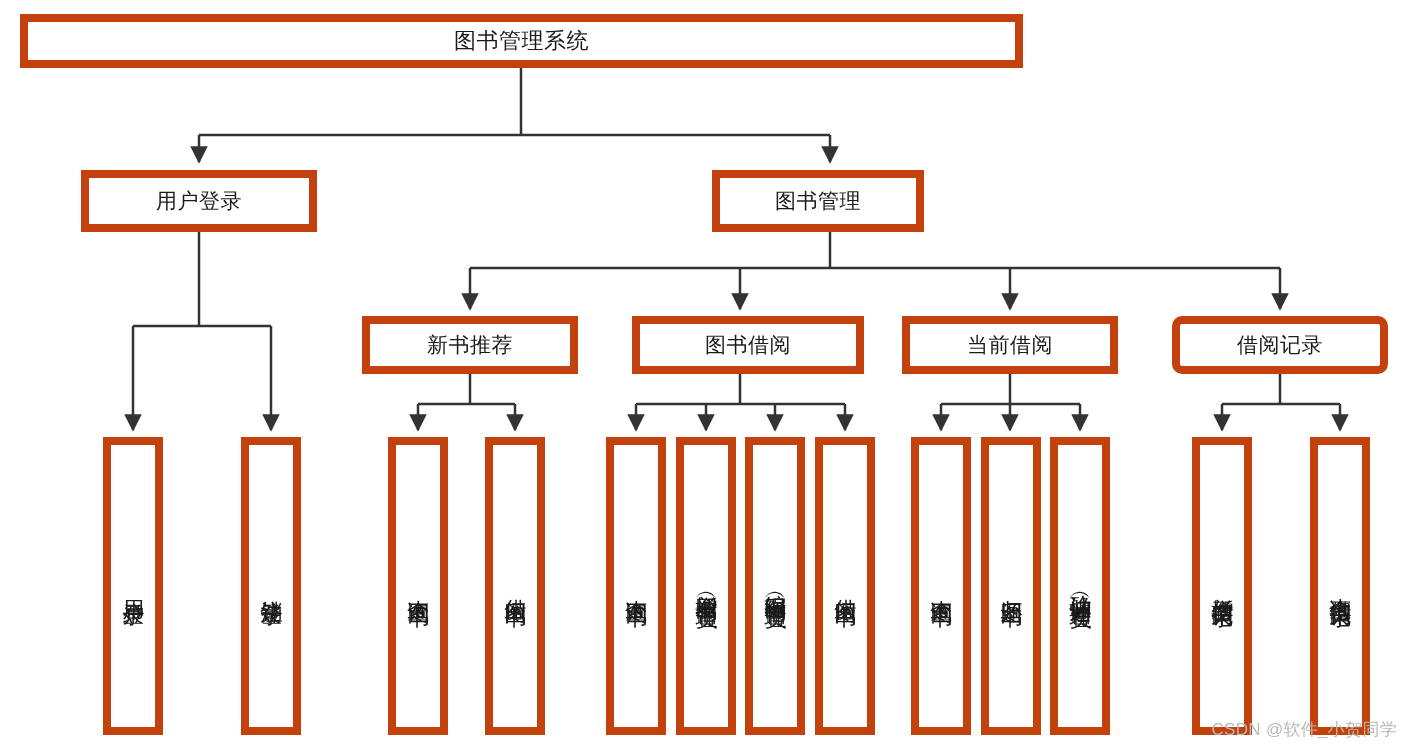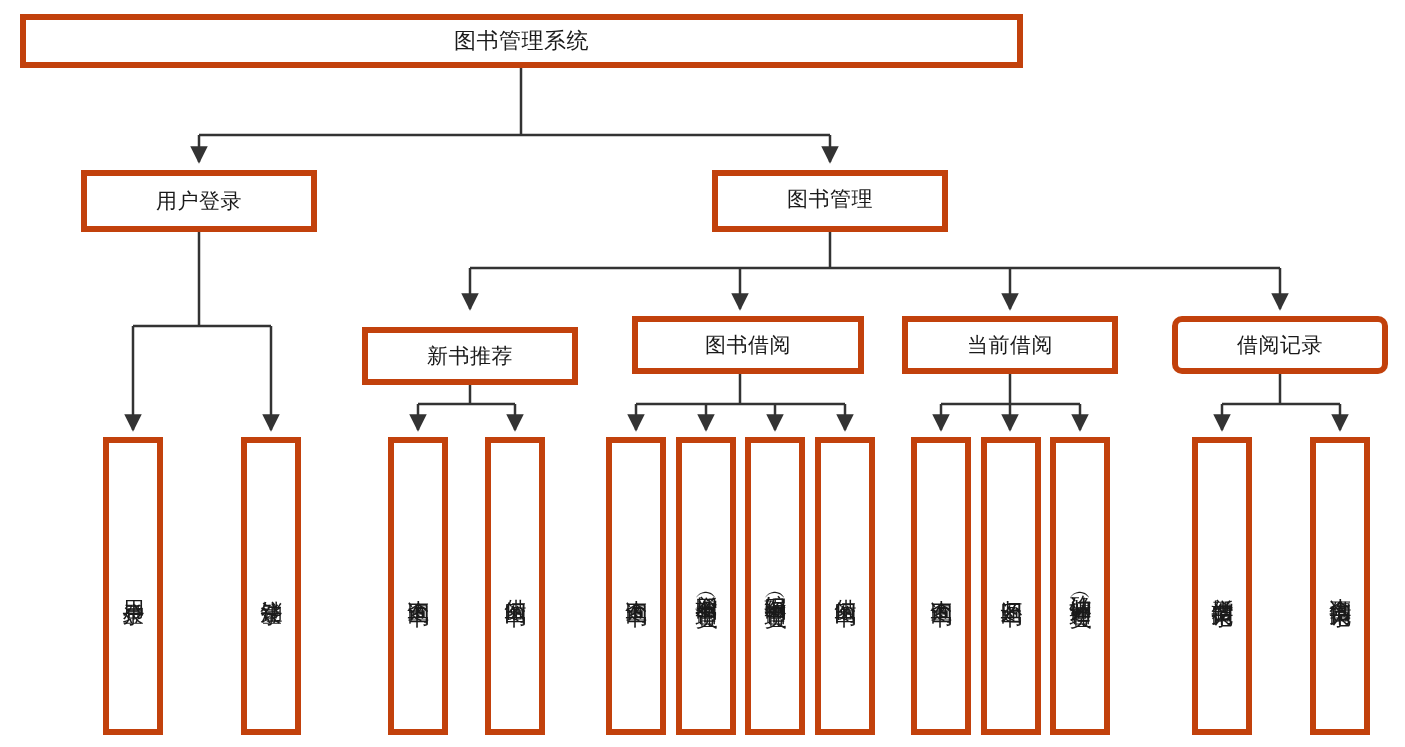--- a/index.html
+++ b/index.html
@@ -23,21 +23,21 @@
     left: 0;
     top: 0;
     width: 1405px;
     height: 747px;
     pointer-events: none;
   }
   .node {
     position: absolute;
     box-sizing: border-box;
     background: #ffffff;
-    border: 6px solid #c2410c;
+    border: 8px solid #c2410c;
     display: flex;
     align-items: center;
     justify-content: center;
     color: #1a1a1a;
     text-align: right;
   }
   .node .label {
     display: block;
     line-height: 1.18;
     letter-spacing: 0.5px;
@@ -130,25 +130,25 @@
     </g>
   </svg>
 
   <div class="node horiz root" style="left:20px; top:14px; width:1003px; height:54px;">
     <span class="label">图书管理系统</span>
   </div>
 
   <div class="node horiz" style="left:81px; top:170px; width:236px; height:62px;">
     <span class="label">用户登录</span>
   </div>
-  <div class="node horiz" style="left:712px; top:170px; width:236px; height:62px;font-family:Liberation Mono, monospace;">
+  <div class="node horiz" style="left:712px; top:170px; width:212px; height:62px;">
     <span class="label">图书管理</span>
   </div>
 
-  <div class="node horiz" style="left:362px; top:316px; width:216px; height:58px;margin-top:11px;">
+  <div class="node horiz" style="left:362px; top:316px; width:216px; height:58px;">
     <span class="label">新书推荐</span>
   </div>
   <div class="node horiz" style="left:632px; top:316px; width:232px; height:58px;">
     <span class="label">图书借阅</span>
   </div>
   <div class="node horiz" style="left:902px; top:316px; width:216px; height:58px;">
     <span class="label">当前借阅</span>
   </div>
   <div class="node horiz" style="left:1172px; top:316px; width:216px; height:58px;border-radius:10px;">
     <span class="label">借阅记录</span>
@@ -191,14 +191,15 @@
     <span class="label">确认归还（管理员）</span>
   </div>
 
   <div class="node vert" style="left:1192px; top:437px; width:60px; height:298px;">
     <span class="label">新增借阅记录</span>
   </div>
   <div class="node vert" style="left:1310px; top:437px; width:60px; height:298px;">
     <span class="label">查询借阅记录</span>
   </div>
 
+  <div class="watermark">CSDN @软件_小贺同学</div>
 
 </div>
 
 </body></html>

